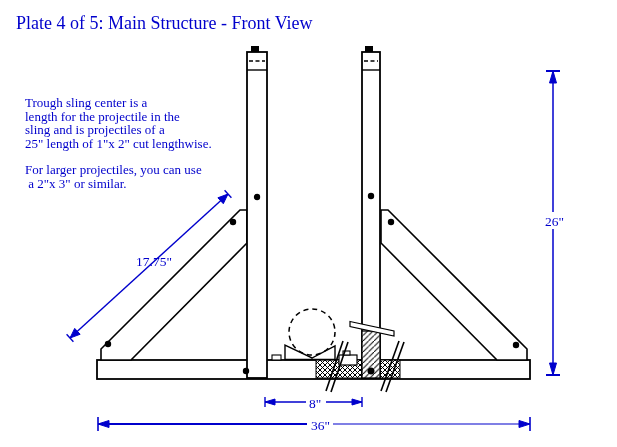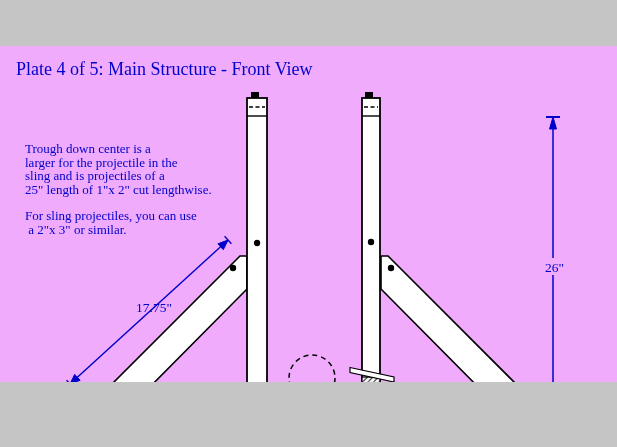--- a/index.html
+++ b/index.html
@@ -2,24 +2,23 @@
 <html><head>
 <meta charset="utf-8">
 <style>
   html,body{margin:0;padding:0;}
   body{
     font-family:"Liberation Serif", serif;
     background:#c5c5c5;
   }
   .page{
     position:relative;
-    width:617px;height:336px;
-    background:#f0abfc;
+    width:617px;height:447px;
+    background:#ffffff;
     overflow:hidden;
-    margin-top:46px;
   }
   .title{
     position:absolute;left:16px;top:13px;
     font-size:18px;line-height:21px;
     color:#0000cc;
     white-space:nowrap;
   }
   .notes{
     position:absolute;left:25px;top:96px;
     color:#0000cc;
@@ -37,27 +36,27 @@
 </style>
 </head>
 <body>
 
 <div class="page">
 
   <div class="title">Plate 4 of 5: Main Structure - Front View</div>
 
   <div class="notes">
     <div class="para">
-      <div class="note-line">Trough down center is a</div>
-      <div class="note-line">larger for the projectile in the</div>
+      <div class="note-line">Trough sling center is a</div>
+      <div class="note-line">length for the projectile in the</div>
       <div class="note-line">sling and is projectiles of a</div>
       <div class="note-line">25" length of 1"x 2" cut lengthwise.</div>
     </div>
     <div class="para">
-      <div class="note-line">For sling projectiles, you can use</div>
+      <div class="note-line">For larger projectiles, you can use</div>
       <div class="note-line"> a 2"x 3" or similar.</div>
     </div>
   </div>
 
   <svg class="drawing" width="617" height="447" viewBox="0 0 617 447">
     <defs>
       <pattern id="hatch" patternUnits="userSpaceOnUse" width="5.5" height="5.5">
         <path d="M0,5.5 L5.5,0" stroke="#000" stroke-width="1"></path>
       </pattern>
       <pattern id="crosshatch" patternUnits="userSpaceOnUse" width="5" height="5">

